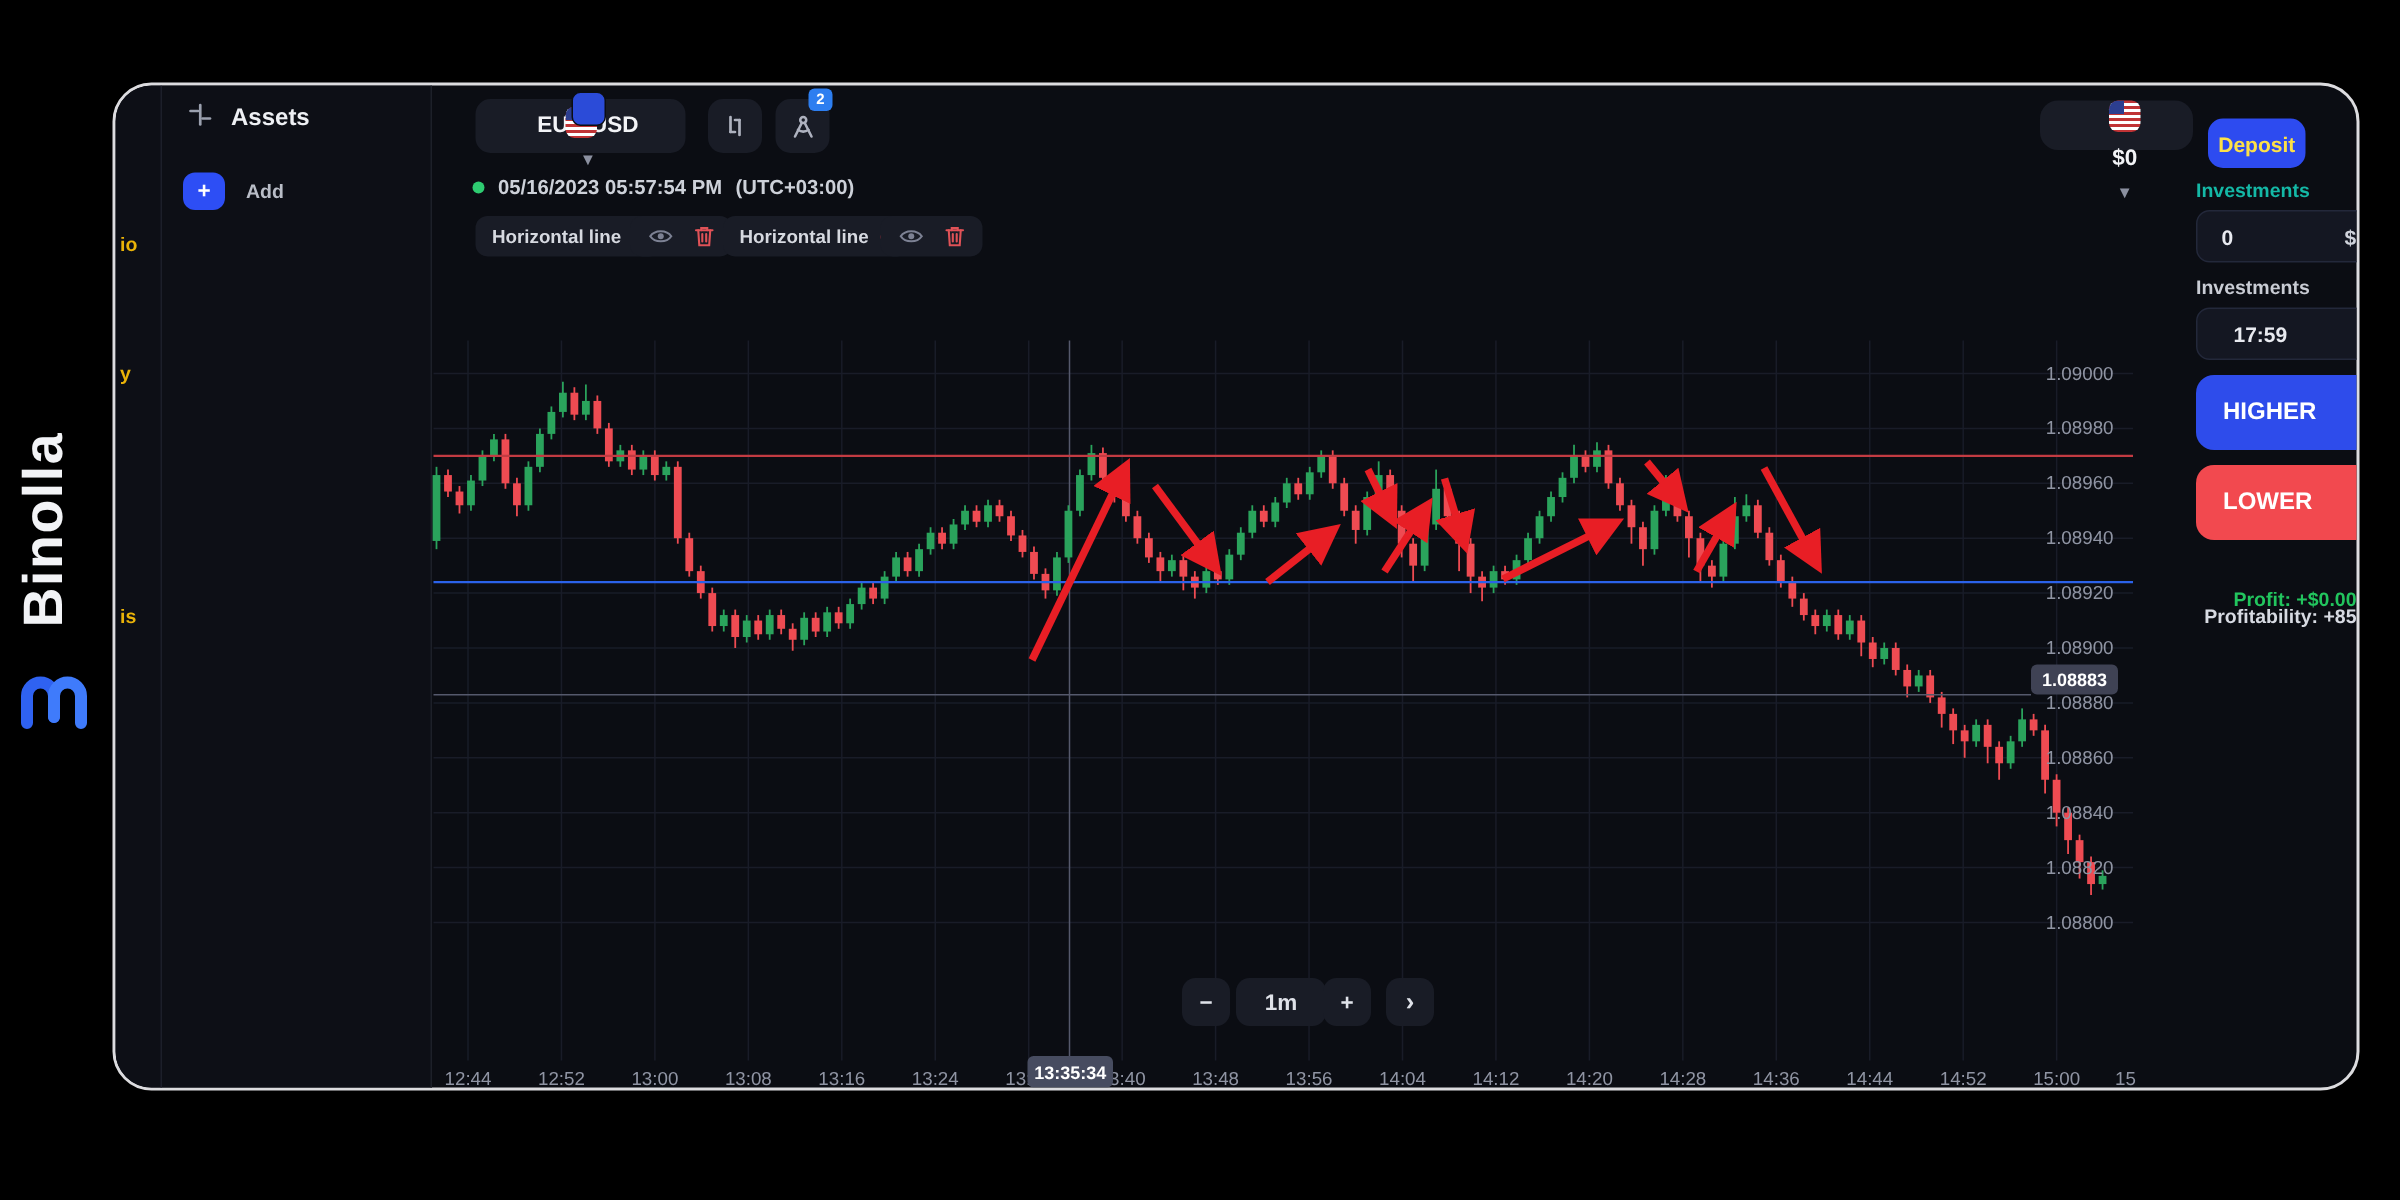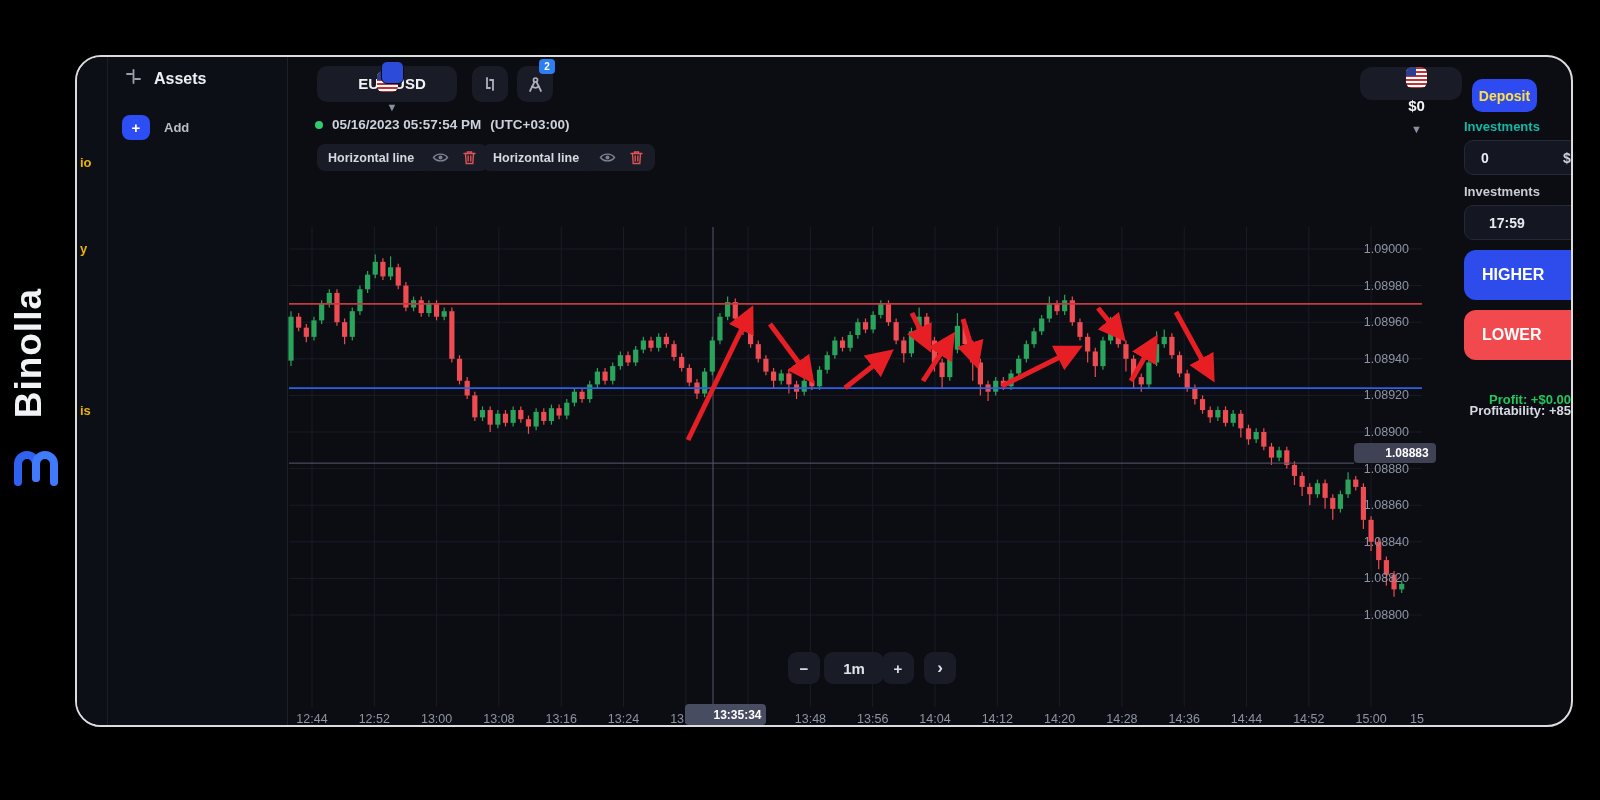--- a/index.html
+++ b/index.html
@@ -46,21 +46,21 @@
   .deposit-btn{position:absolute;left:1395px;top:22px;width:65px;height:33px;background:#2d4bf0;border-radius:10px;
         color:#fde047;font-size:14px;font-weight:700;display:flex;align-items:center;justify-content:center;}
   .panel-label{position:absolute;color:#14b8a6;font-size:13px;font-weight:700;}
   .panel-input{position:absolute;left:1387px;width:190px;height:35px;background:#141722;border:1px solid #23283a;
         border-radius:9px;box-sizing:border-box;display:flex;align-items:center;color:#e8eaf0;font-size:14px;font-weight:700;}
   .trade-btn{position:absolute;left:1387px;width:190px;height:50px;border-radius:12px;color:#fff;
         font-size:16px;font-weight:700;display:flex;align-items:center;padding-left:18px;box-sizing:border-box;}
   .profit-row{position:absolute;right:0;width:230px;text-align:right;font-size:13px;font-weight:700;}
   .chart-layer{position:absolute;left:0;top:10px;width:1498px;height:672px;}
   .badge{position:absolute;background:#474c60;border-radius:4px;color:#fff;font-size:12px;font-weight:700;
-        display:flex;align-items:center;justify-content:center;padding-left:24px;}
+        display:flex;align-items:center;justify-content:center;}
   .ctl{position:absolute;top:595px;height:32px;background:#191c26;border-radius:9px;color:#dfe2e9;
         display:flex;align-items:center;justify-content:center;font-size:15px;font-weight:700;}
 </style>
 </head>
 <body>
 
 <div class="page">
 
   <div class="brand-text">Binolla</div>
   <div class="brand-logo">

